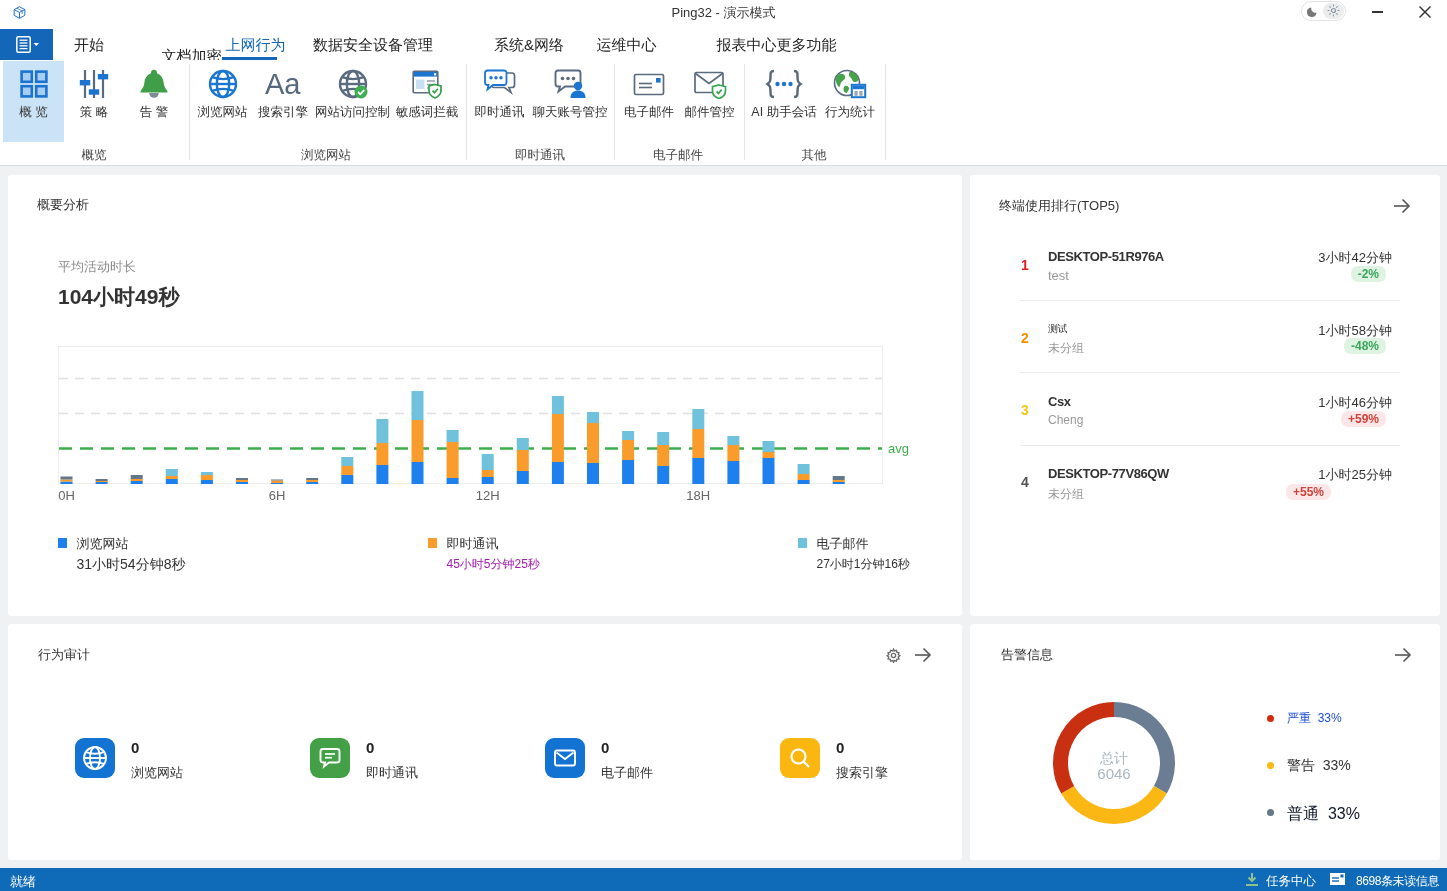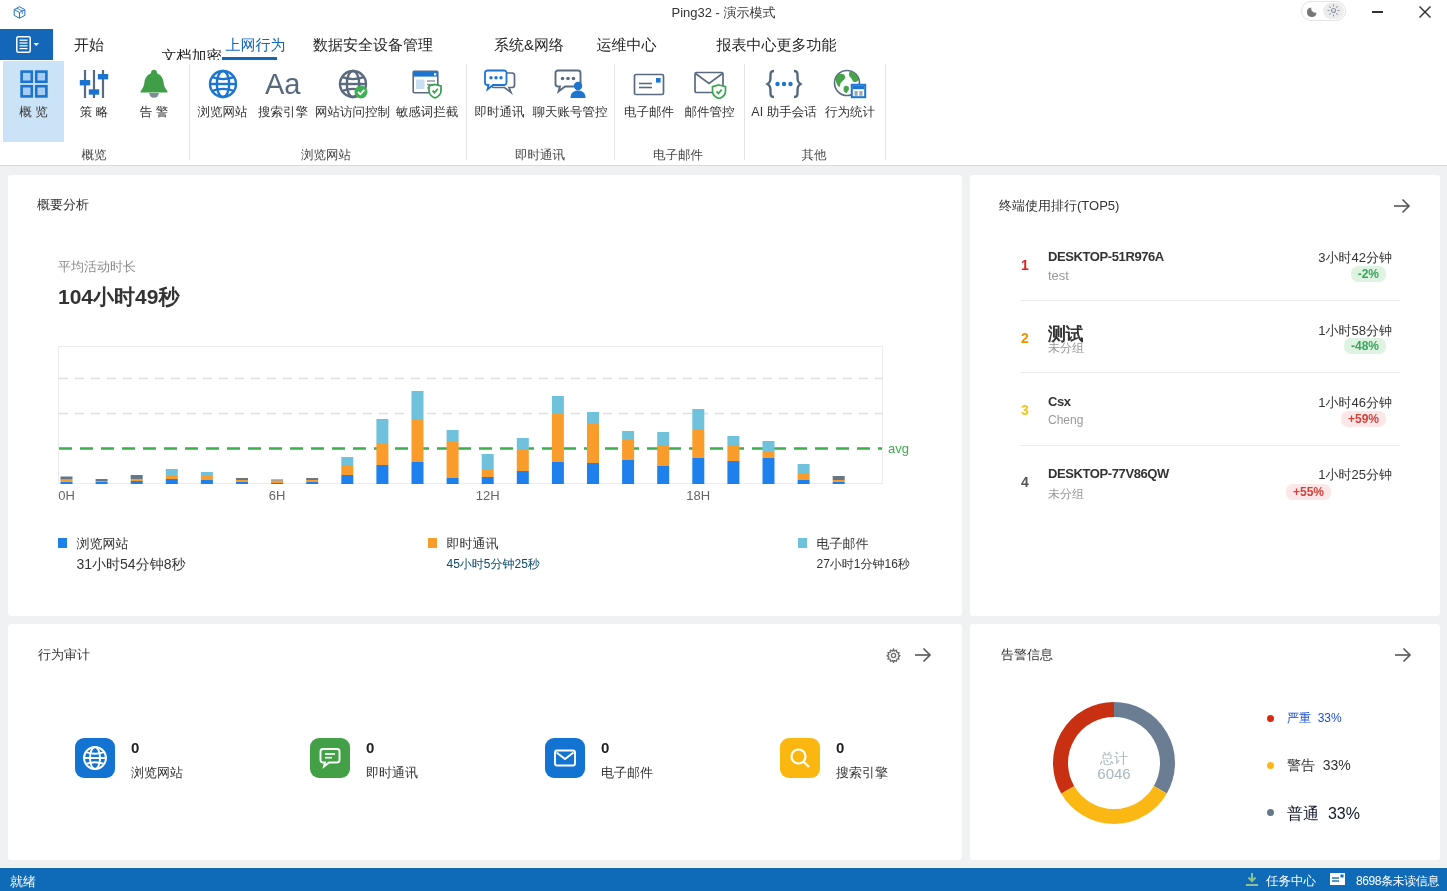--- a/index.html
+++ b/index.html
@@ -315,39 +315,39 @@
     <text x="66.5" y="500" font-size="13" fill="#666" text-anchor="middle">0H</text>
     <text x="277.1" y="500" font-size="13" fill="#666" text-anchor="middle">6H</text>
     <text x="487.7" y="500" font-size="13" fill="#666" text-anchor="middle">12H</text>
     <text x="698.3" y="500" font-size="13" fill="#666" text-anchor="middle">18H</text>
   </svg>
 <div class="abs" style="left:57.5px;top:538px;width:9.5px;height:9.5px;background:#1e80ec"></div>
 <div class="abs" style="left:76.5px;top:535px;font-size:13px;color:#333">浏览网站</div>
 <div class="abs" style="left:76.5px;top:556px;font-size:14px;color:#333">31小时54分钟8秒</div>
 <div class="abs" style="left:427.5px;top:538px;width:9.5px;height:9.5px;background:#f99c2c"></div>
 <div class="abs" style="left:446.5px;top:535px;font-size:13px;color:#333">即时通讯</div>
-<div class="abs" style="left:446.5px;top:556px;font-size:12px;color:#0c4a6e">45小时5分钟25秒</div>
+<div class="abs" style="left:446.5px;top:556px;font-size:12px;color:#a21caf">45小时5分钟25秒</div>
 <div class="abs" style="left:797.5px;top:538px;width:9.5px;height:9.5px;background:#70c2dc"></div>
 <div class="abs" style="left:816.5px;top:535px;font-size:13px;color:#333">电子邮件</div>
 <div class="abs" style="left:816.5px;top:556px;font-size:12px;color:#333">27小时1分钟16秒</div>
 <div class="ctitle" style="left:999px;top:197px">终端使用排行(TOP5)</div>
 <div class="abs" style="left:1393px;top:197px"><svg width="18" height="18" viewBox="0 0 18 18">
       <g fill="none" stroke="#555" stroke-width="1.6">
         <line x1="1" y1="9" x2="16" y2="9"></line>
         <path d="M9.5 2.5 L16 9 L9.5 15.5"></path>
       </g>
     </svg></div>
 <div class="abs" style="left:1015px;top:257px;width:20px;text-align:center;font-size:14px;font-weight:bold;color:#e02020">1</div>
 <div class="abs" style="left:1048px;top:249px;font-size:13px;font-weight:bold;letter-spacing:-0.4px;color:#333">DESKTOP-51R976A</div>
 <div class="abs" style="left:1048px;top:268px;font-size:13px;color:#999">test</div>
 <div class="abs" style="left:1192px;top:249px;width:200px;text-align:right;font-size:13px;color:#333">3小时42分钟</div>
 <div class="abs" style="left:1286px;top:266px;width:100px;text-align:right"><span style="display:inline-block;padding:1px 7px;border-radius:7px;background:#dff3e3;color:#3ba55d;font-size:12px;font-weight:bold">-2%</span></div>
 <div class="abs" style="left:1020px;top:300px;width:380px;height:1px;background:#ebebeb"></div>
 <div class="abs" style="left:1015px;top:330px;width:20px;text-align:center;font-size:14px;font-weight:bold;color:#f29100">2</div>
-<div class="abs" style="left:1048px;top:322px;font-size:18px;font-weight:bold;letter-spacing:-0.4px;color:#333">测试</div>
+<div class="abs" style="left:1048px;top:322px;font-size:10px;font-weight:normal;letter-spacing:-0.4px;color:#333">测试</div>
 <div class="abs" style="left:1048px;top:340px;font-size:12px;color:#999">未分组</div>
 <div class="abs" style="left:1192px;top:322px;width:200px;text-align:right;font-size:13px;color:#333">1小时58分钟</div>
 <div class="abs" style="left:1286px;top:338px;width:100px;text-align:right"><span style="display:inline-block;padding:1px 7px;border-radius:7px;background:#dff3e3;color:#3ba55d;font-size:12px;font-weight:bold">-48%</span></div>
 <div class="abs" style="left:1020px;top:372px;width:380px;height:1px;background:#ebebeb"></div>
 <div class="abs" style="left:1015px;top:402px;width:20px;text-align:center;font-size:14px;font-weight:bold;color:#f5c518">3</div>
 <div class="abs" style="left:1048px;top:394px;font-size:13px;font-weight:bold;letter-spacing:-0.4px;color:#333">Csx</div>
 <div class="abs" style="left:1048px;top:413px;font-size:12px;color:#999">Cheng</div>
 <div class="abs" style="left:1192px;top:394px;width:200px;text-align:right;font-size:13px;color:#333">1小时46分钟</div>
 <div class="abs" style="left:1286px;top:411px;width:100px;text-align:right"><span style="display:inline-block;padding:1px 7px;border-radius:7px;background:#fbe7e7;color:#d0433b;font-size:12px;font-weight:bold">+59%</span></div>
 <div class="abs" style="left:1020px;top:445px;width:380px;height:1px;background:#ebebeb"></div>

